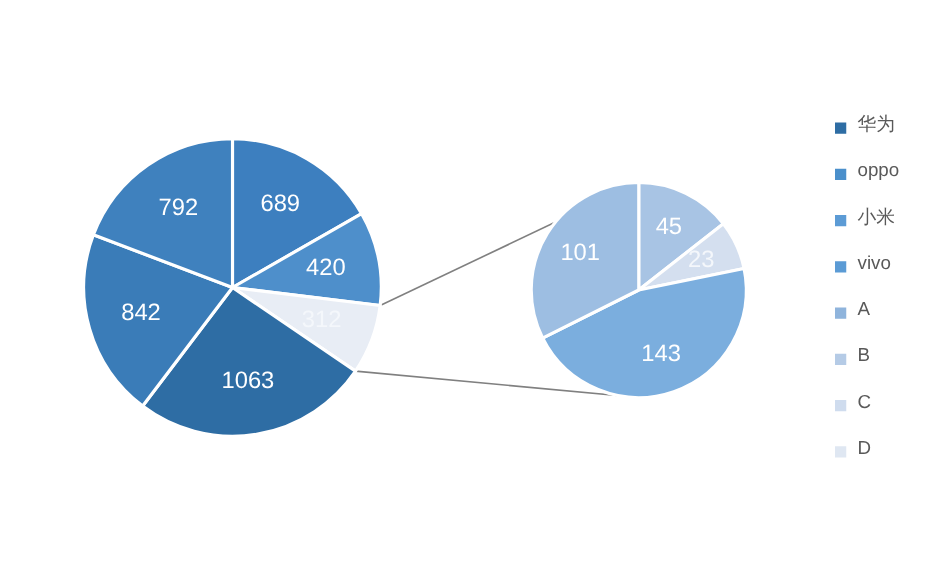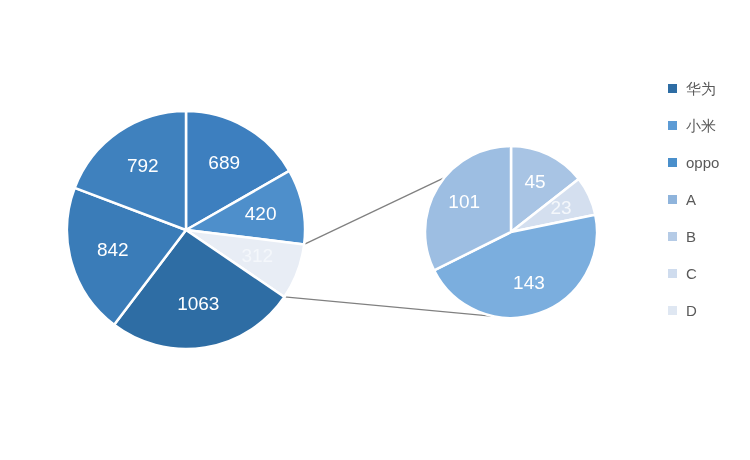--- a/index.html
+++ b/index.html
@@ -36,21 +36,21 @@
     fill: #f4f7fb;
   }
   .legend-panel {
     position: absolute;
     left: 668px;
     top: 70px;
     width: 80px;
   }
   .legend-item {
     display: flex;
-    align-items: center;
+    align-items: flex-end;
     height: 37px;
   }
   .legend-swatch {
     width: 9px;
     height: 9px;
     flex: 0 0 9px;
     margin-right: 9px;
   }
   .legend-label {
     font-family: "Liberation Sans", "DejaVu Sans", sans-serif;
@@ -99,26 +99,30 @@
       </g>
 
   </svg>
 
   <div class="legend-panel" id="legend-panel">
       <div class="legend-item">
         <span class="legend-swatch" style="background: rgb(46, 109, 164);"></span>
         <span class="legend-label">华为</span>
       </div>
       <div class="legend-item">
+        <span class="legend-swatch" style="background: rgb(74, 143, 203);"></span>
+        <span class="legend-label">oppo</span>
+      </div>
+      <div class="legend-item">
         <span class="legend-swatch" style="background: rgb(92, 155, 213);"></span>
         <span class="legend-label">小米</span>
       </div>
       <div class="legend-item">
-        <span class="legend-swatch" style="background: rgb(74, 143, 203);"></span>
-        <span class="legend-label">oppo</span>
+        <span class="legend-swatch" style="background: rgb(91, 155, 213);"></span>
+        <span class="legend-label">vivo</span>
       </div>
       <div class="legend-item">
         <span class="legend-swatch" style="background: rgb(143, 180, 220);"></span>
         <span class="legend-label">A</span>
       </div>
       <div class="legend-item">
         <span class="legend-swatch" style="background: rgb(181, 203, 230);"></span>
         <span class="legend-label">B</span>
       </div>
       <div class="legend-item">

